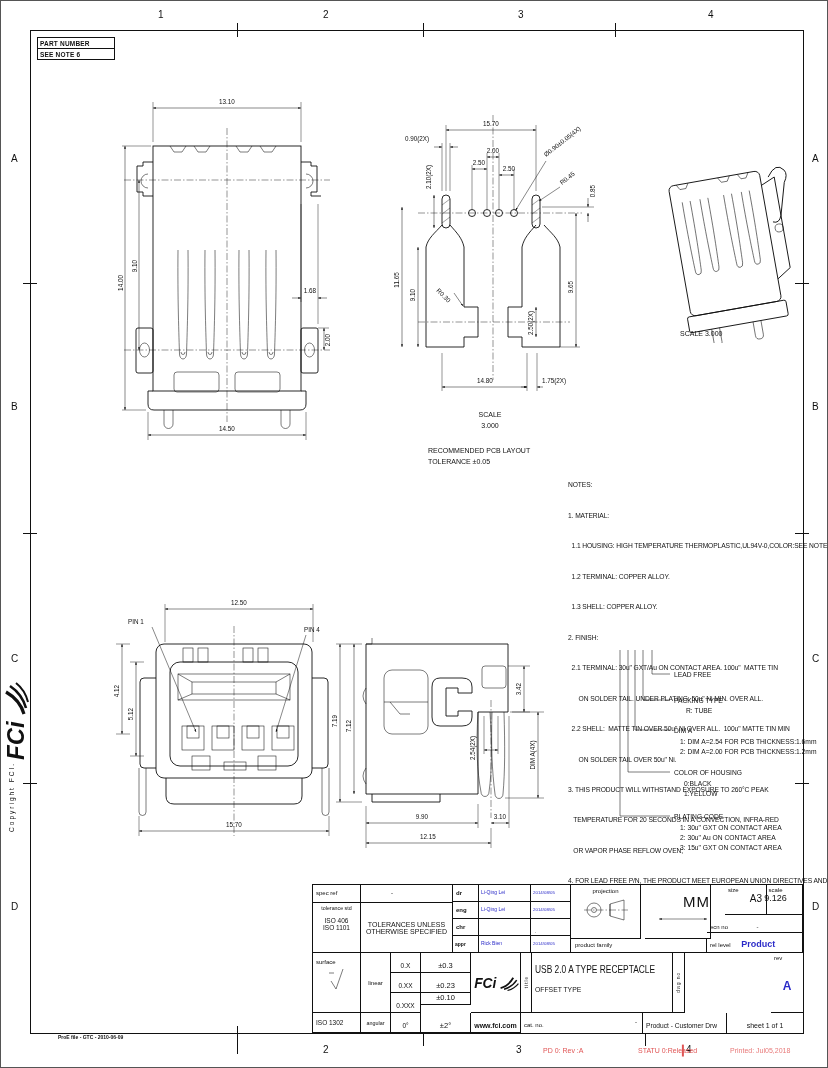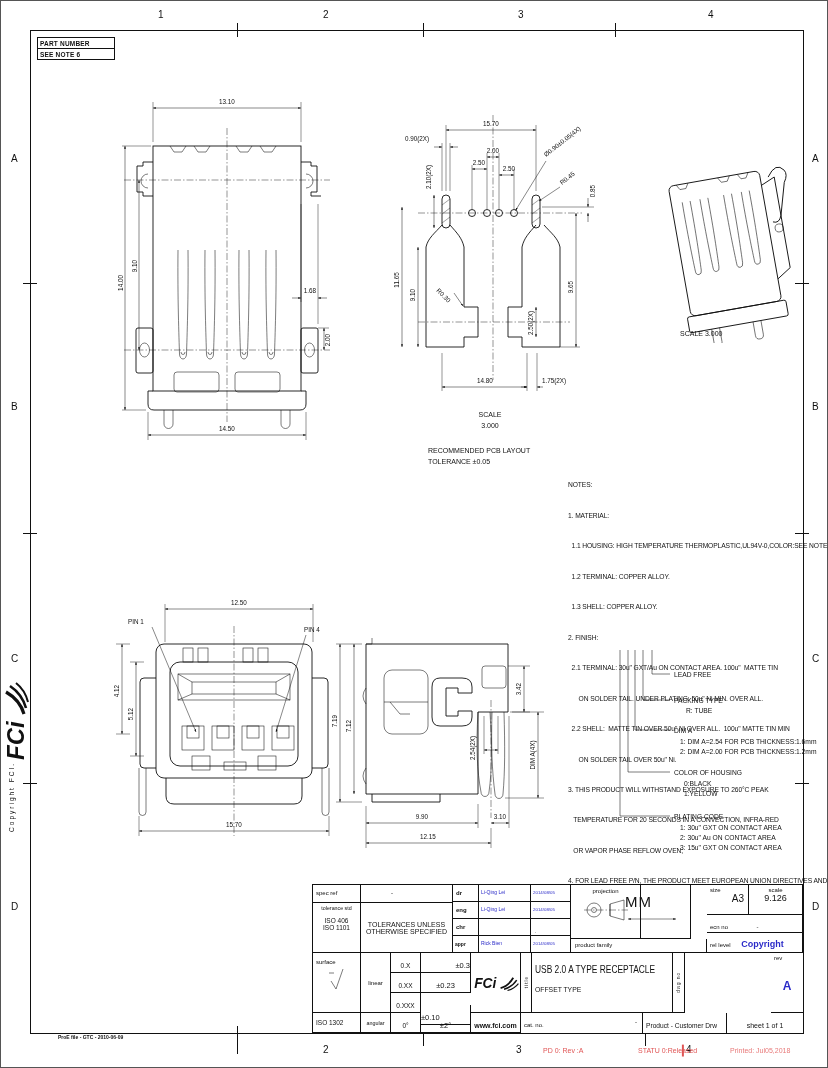--- a/index.html
+++ b/index.html
@@ -427,66 +427,66 @@
       </div>
   <div class="cell" style="left:258px;top:0;width:70px;height:54px;text-align:center">
     <div class="lbl" style="margin-top:3px">projection</div>
     <svg width="44" height="24" viewBox="0 0 44 24" style="margin-top:4px">
       <line class="cl" x1="0" y1="12" x2="44" y2="12"></line>
       <circle class="tl" cx="10" cy="12" r="7"></circle>
       <circle class="tl" cx="10" cy="12" r="2.5"></circle>
       <path class="tl" d="M26,6 L40,2 V22 L26,18 Z M26,6 V18"></path>
     </svg>
   </div>
-  <div class="cell" style="left:312px;top:0;width:66px;height:54px;text-align:left">
+  <div class="cell" style="left:332px;top:0;width:66px;height:54px;text-align:right">
     <div style="font-size:15px;margin-top:8px;letter-spacing:1px">MM</div>
     <svg width="54" height="10" viewBox="0 0 54 10">
       <line class="dl" x1="3" y1="5" x2="51" y2="5"></line>
     </svg>
   </div>
   <div class="cell" style="left:258px;top:54px;width:136px;height:14px">
         <span class="lbl" style="padding-left:4px;line-height:13px;display:block">product family</span>
       </div>
-  <div class="cell" style="left:394px;top:0;width:42px;height:30px">
+  <div class="cell" style="left:412px;top:0;width:42px;height:30px">
     <div class="lbl" style="padding:2px 0 0 3px">size</div>
     <div style="font-size:10px;text-align:right;padding-right:4px">A3</div>
   </div>
   <div class="cell" style="left:436px;top:0;width:54px;height:30px">
     <div class="lbl" style="padding:2px 0 0 0;text-align:center">scale</div>
     <div style="font-size:9px;text-align:center">9.126</div>
   </div>
   <div class="cell" style="left:394px;top:30px;width:96px;height:18px">
     <span class="lbl" style="padding-left:3px;line-height:17px">ecn no</span>
     <span class="lbl" style="padding-left:24px">-</span>
   </div>
   <div class="cell" style="left:394px;top:48px;width:96px;height:20px">
     <span class="lbl" style="padding-left:3px;line-height:19px">rel level</span>
-    <span class="blue" style="font-size:9px;font-weight:bold;padding-left:6px">Copyright</span>
+    <span class="blue" style="font-size:9px;font-weight:bold;padding-left:6px">Product</span>
   </div>
   <div class="cell" style="left:0;top:68px;width:48px;height:60px">
     <div class="lbl" style="padding:6px 0 0 3px">surface</div>
     <svg width="24" height="24" viewBox="0 0 24 24" style="margin:2px 0 0 14px">
       <path class="tl" d="M2,6 h5 M4,14 l5,8 L16,2"></path>
     </svg>
   </div>
   <div class="cell" style="left:0;top:128px;width:48px;height:20px">
         <span style="font-size:6.5px;padding-left:3px;line-height:19px;display:block">ISO 1302</span>
       </div>
   <div class="cell" style="left:48px;top:68px;width:30px;height:60px;display:flex;align-items:center;justify-content:center">
         <span class="lbl">linear</span>
       </div>
   <div class="cell" style="left:48px;top:128px;width:30px;height:20px;display:flex;align-items:center;justify-content:center">
         <span style="font-size:5.4px">angular</span>
       </div>
   <div class="cell" style="left:78px;top:68px;width:30px;height:20px;text-align:center;line-height:19px"><span style="font-size:6.5px">0.X</span></div>
-  <div class="cell" style="left:108px;top:68px;width:50px;height:20px;text-align:right;line-height:19px"><span style="font-size:7.5px">±0.3</span></div>
+  <div class="cell" style="left:108px;top:68px;width:50px;height:20px;text-align:center;line-height:19px"><span style="font-size:7.5px">±0.3</span></div>
   <div class="cell" style="left:78px;top:88px;width:30px;height:20px;text-align:center;line-height:19px"><span style="font-size:6.5px">0.XX</span></div>
   <div class="cell" style="left:108px;top:88px;width:50px;height:20px;text-align:center;line-height:19px"><span style="font-size:7.5px">±0.23</span></div>
   <div class="cell" style="left:78px;top:108px;width:30px;height:20px;text-align:center;line-height:19px"><span style="font-size:6.5px">0.XXX</span></div>
-  <div class="cell" style="left:108px;top:120px;width:50px;height:20px;text-align:left;line-height:19px"><span style="font-size:7.5px">±0.10</span></div>
+  <div class="cell" style="left:108px;top:100px;width:50px;height:20px;text-align:center;line-height:19px"><span style="font-size:7.5px">±0.10</span></div>
   <div class="cell" style="left:78px;top:128px;width:30px;height:20px;text-align:center;line-height:19px"><span style="font-size:6.5px">0°</span></div>
   <div class="cell" style="left:108px;top:128px;width:50px;height:20px;text-align:center;line-height:19px"><span style="font-size:7.5px">±2°</span></div>
   <div class="cell" style="left:158px;top:68px;width:50px;height:60px;display:flex;align-items:center;justify-content:center">
     <svg width="46" height="18" viewBox="0 0 80 30">
       <text x="2" y="24" font-size="24" font-weight="bold" font-style="italic">FCi</text>
       <path d="M48,24 Q62,20 70,6" stroke="#111" stroke-width="3.2" fill="none"></path>
       <path d="M54,26 Q68,22 76,10" stroke="#111" stroke-width="2.6" fill="none"></path>
       <path d="M60,28 Q72,25 79,16" stroke="#111" stroke-width="2" fill="none"></path>
     </svg>
   </div>

